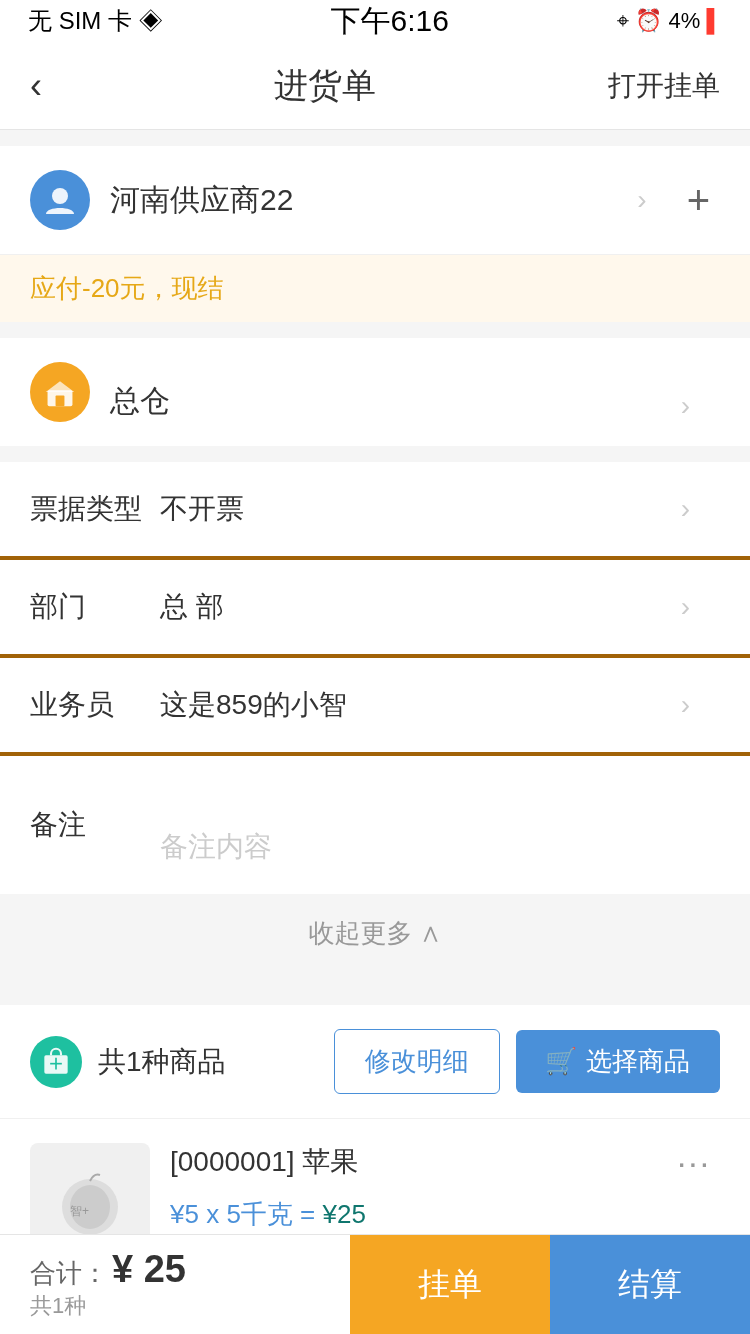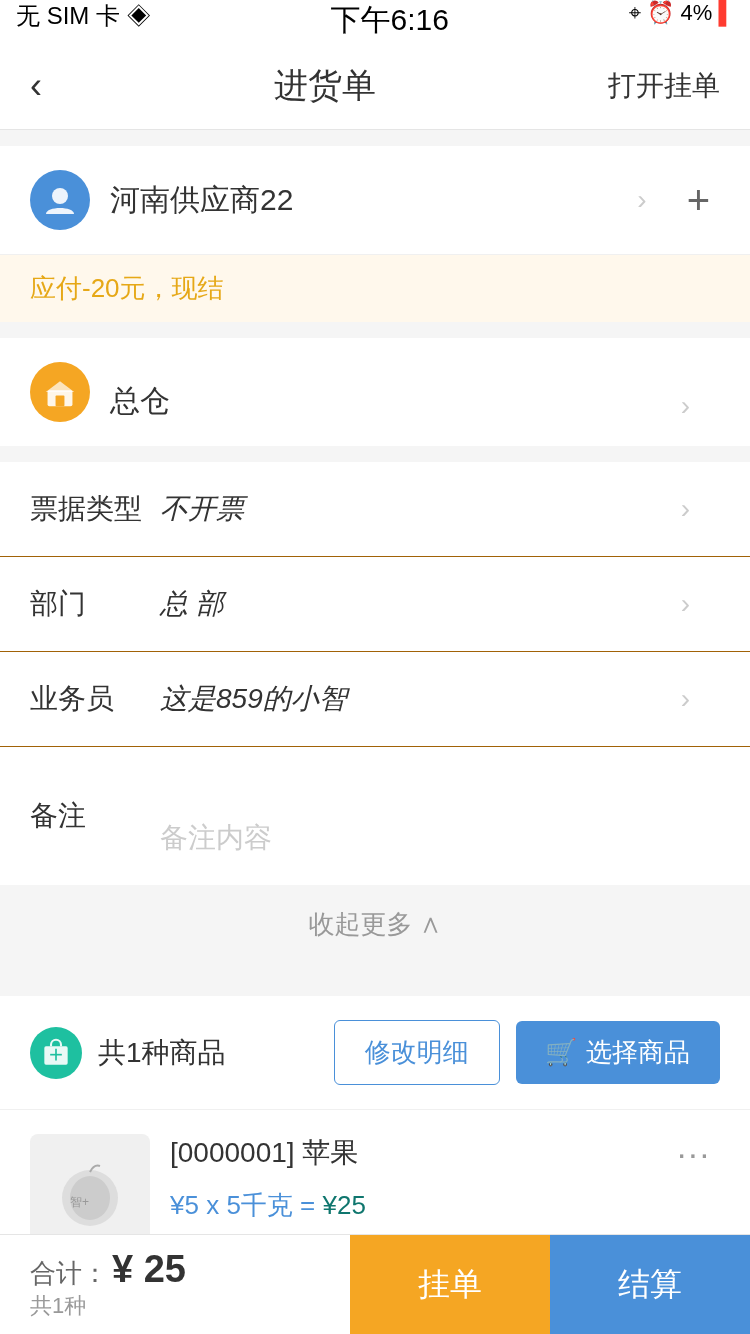--- a/index.html
+++ b/index.html
@@ -9,25 +9,25 @@
       min-height: 1334px;
       font-family: -apple-system, "PingFang SC", "Helvetica Neue", sans-serif;
       background: #f5f5f5;
       font-size: 28px;
       color: #333;
     }
 
     
     .status-bar {
       display: flex;
-      align-items: flex-start;
+      align-items: center;
       justify-content: space-between;
       height: 42px;
       background: #fff;
-      padding: 0 16px;
+      padding: 0 28px;
       font-size: 24px;
       color: #000;
     }
     .status-left { display: flex; align-items: center; gap: 8px; font-size: 24px; }
     .status-center { font-size: 30px; font-weight: 500; }
     .status-right { display: flex; align-items: center; gap: 6px; font-size: 22px; }
 
     
     .nav-bar {
       display: flex;
@@ -138,36 +138,35 @@
 
     
     .form-section {
       background: #fff;
       margin-top: 16px;
     }
     .form-row {
       display: flex;
       align-items: center;
       padding: 28px 30px;
-      border-bottom: 1px solid #a16207;
+      border-bottom: 4px solid #a16207;
       min-height: 88px;
     }
     .form-row:last-child { border-bottom: none; }
     .form-label {
       font-size: 28px;
       color: #333;
       width: 120px;
       flex-shrink: 0;
     }
     .form-value {
       flex: 1;
       font-size: 28px;
       color: #333;
       padding-left: 10px;
-      font-style: italic;
     }
     .form-placeholder {
       flex: 1;
       font-size: 28px;
       color: #ccc;
       padding-left: 10px;
       margin-top: 44px;
     }
 
     

